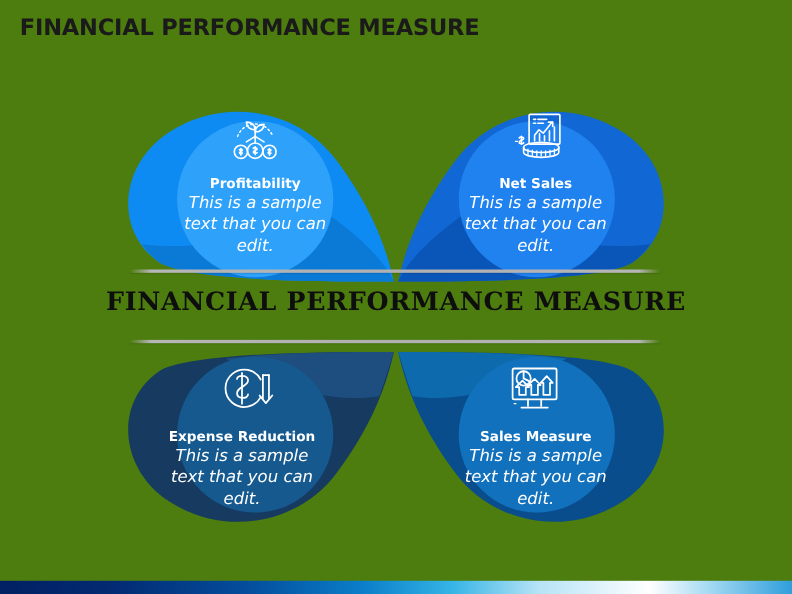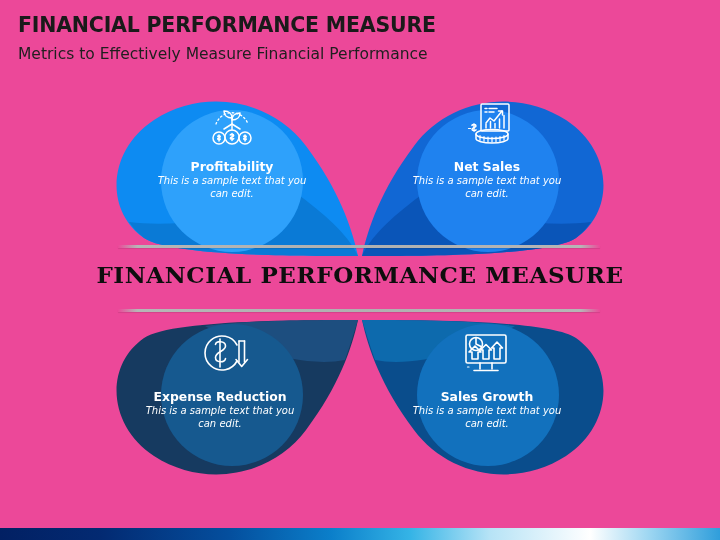--- a/index.html
+++ b/index.html
@@ -13,21 +13,21 @@
     font-family: "Liberation Sans", sans-serif;
     overflow: hidden;
     position: relative;
   }
 
   #slide {
     position: absolute;
     left: 0; top: 0;
     width: 720px;
     height: 540px;
-    background: #ec4899;
+    background: #4d7c0f;
     overflow: hidden;
   }
 
   
   #header {
     position: absolute;
     left: 18px;
     top: 14px;
     width: 660px;
   }
@@ -76,21 +76,21 @@
   .node-label {
     font-family: "DejaVu Sans", sans-serif;
     font-size: 12.4px;
     font-weight: bold;
     line-height: 1.15;
     margin-bottom: 1px;
     white-space: nowrap;
   }
   .node-desc {
     font-family: "DejaVu Sans", sans-serif;
-    font-size: 10px;
+    font-size: 15px;
     font-style: italic;
     font-weight: normal;
     line-height: 1.28;
   }
 
   .node-icon {
     position: absolute;
     width: 54px;
     height: 50px;
   }
@@ -161,21 +161,20 @@
       #2f9edb 100%);
   }
 </style>
 </head>
 <body>
 
 <div id="slide">
 
   <div id="header">
     <div id="slide-title">FINANCIAL PERFORMANCE MEASURE</div>
-    <div id="slide-subtitle">Metrics to Effectively Measure Financial Performance</div>
   </div>
 
   <div id="diagram">
 
     <svg id="petal-svg" viewBox="0 0 720 420">
       <defs>
         <clipPath id="clip-tl">
           <path d="M360,176 C360,176 352,96 292,62 C232,28 168,46 145,102 C122,158 150,176 360,176 Z"></path>
         </clipPath>
         <clipPath id="clip-tr">
@@ -289,21 +288,21 @@
           <path d="M15 42.5 L39 42.5"></path>
           <path d="M8.5 39 L10 39" stroke-width="1.2"></path>
           <circle cx="17" cy="16" r="6.5"></circle>
           <path d="M17 9.5 L17 16 L22 18.5"></path>
           <path d="M13 31 L13 24 L10 24 L16 18 L22 24 L19 24 L19 31 Z"></path>
           <path d="M24 31 L24 22 L21.5 22 L27 16.5 L32.5 22 L30 22 L30 31 Z"></path>
           <path d="M35 31 L35 20 L32.5 20 L38 14 L43.5 20 L41 20 L41 31 Z"></path>
         </svg>
       </div>
       <div class="node" id="node-br">
-        <div class="node-label">Sales Growth</div>
+        <div class="node-label">Sales Measure</div>
         <div class="node-desc">This is a sample text that you can edit.</div>
       </div>
 
     </div>
   </div>
 
   <div id="center-banner">
     <div class="rule" id="rule-top"></div>
     <div id="center-title">FINANCIAL PERFORMANCE MEASURE</div>
     <div class="rule" id="rule-bottom"></div>

